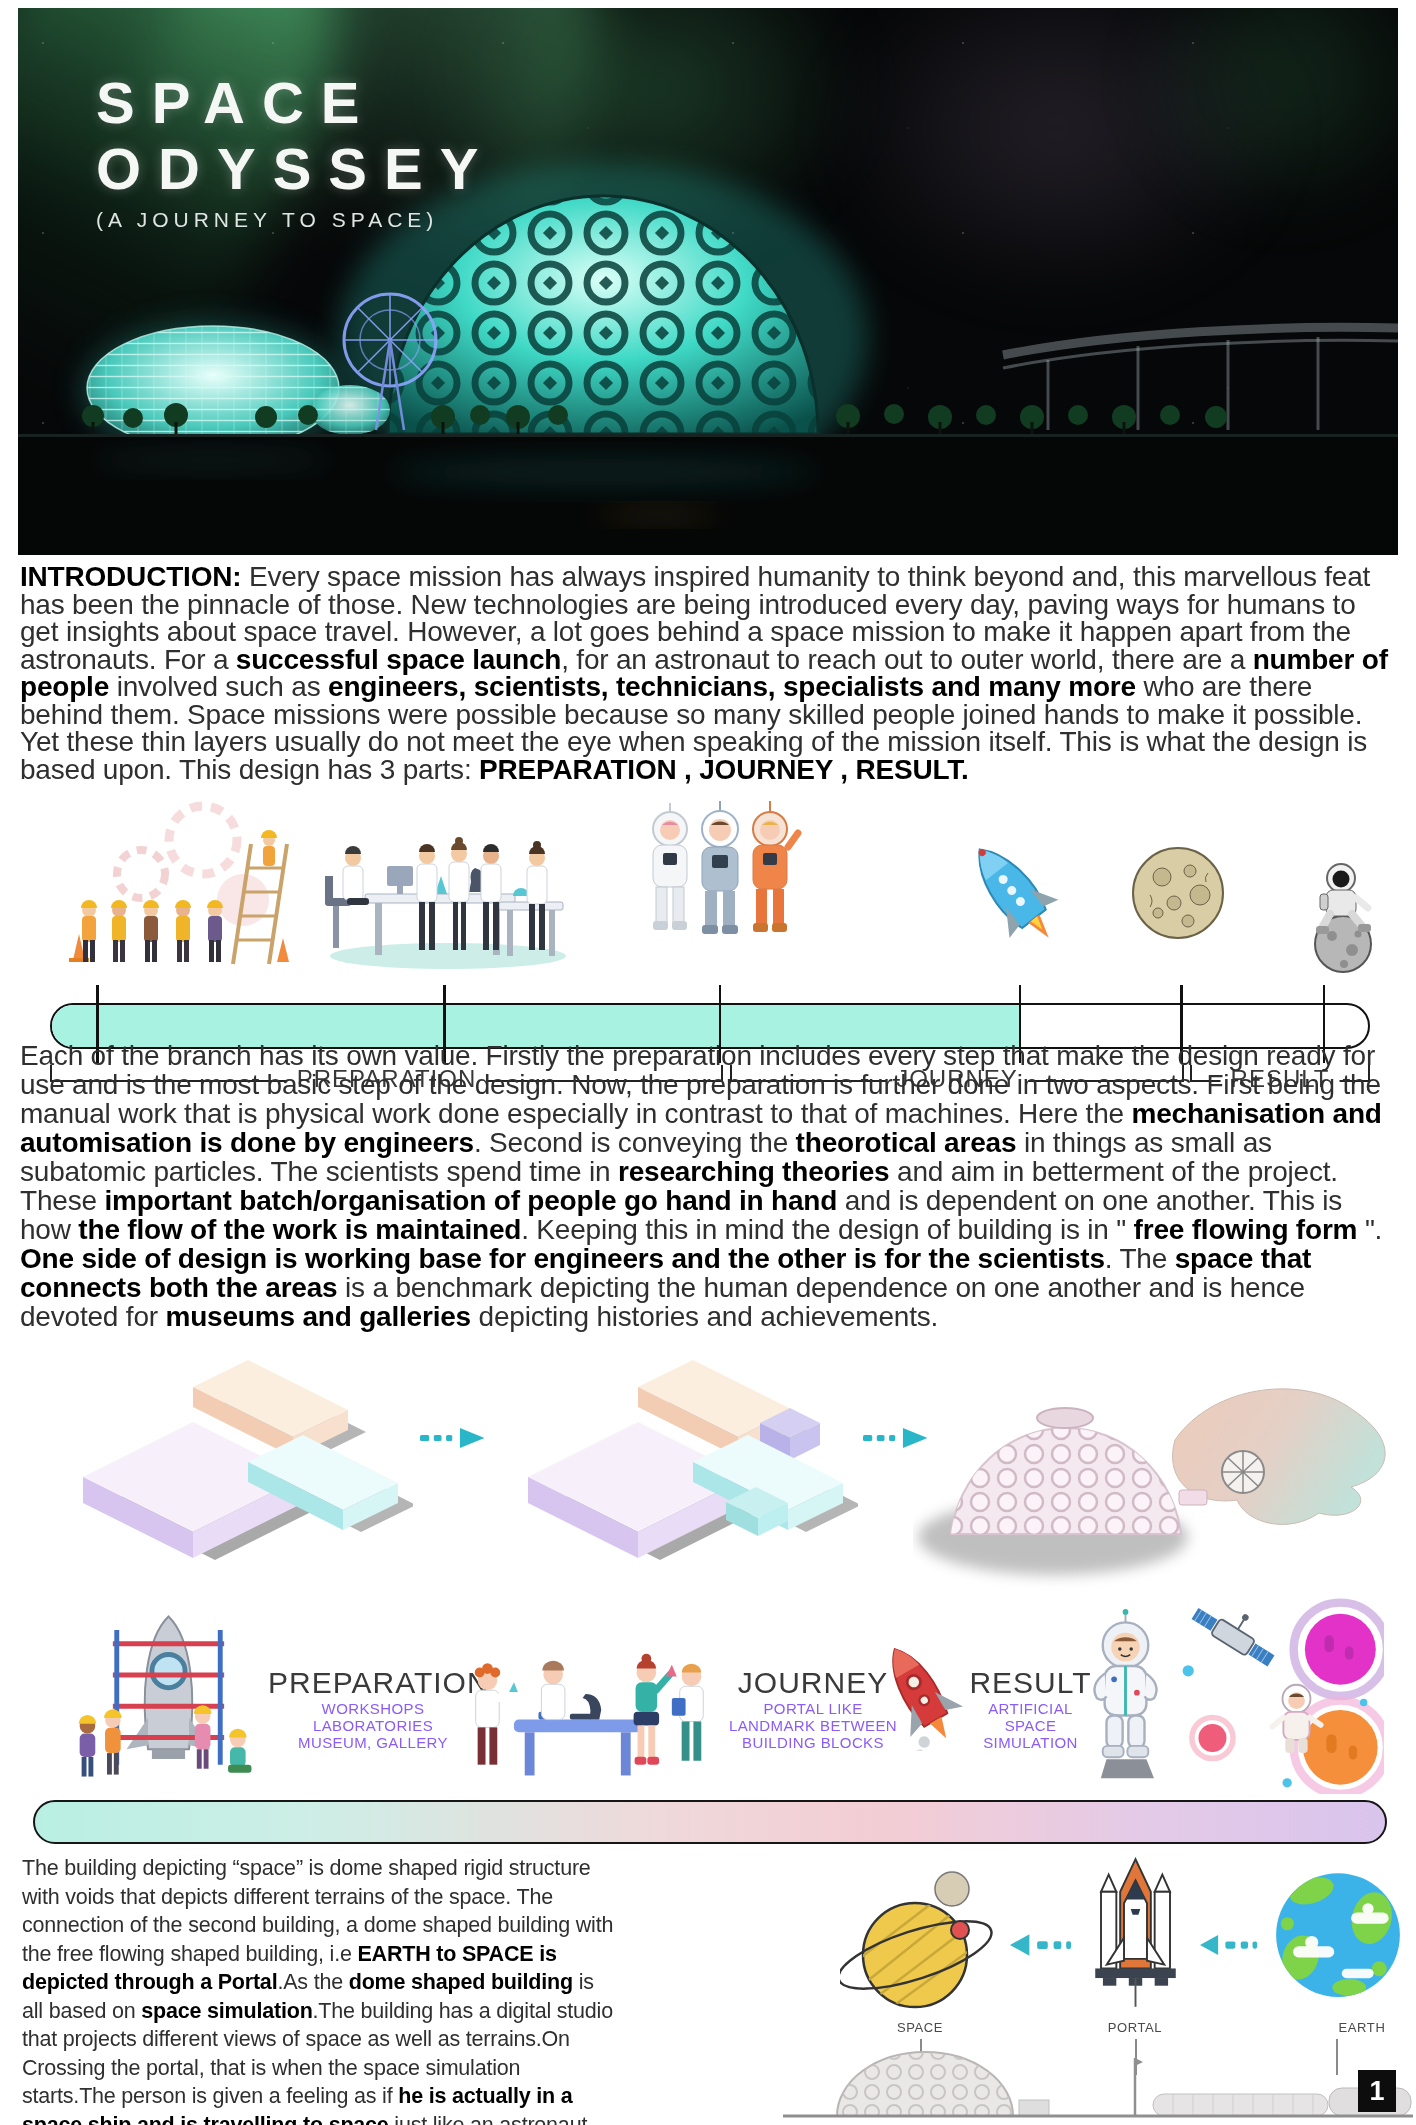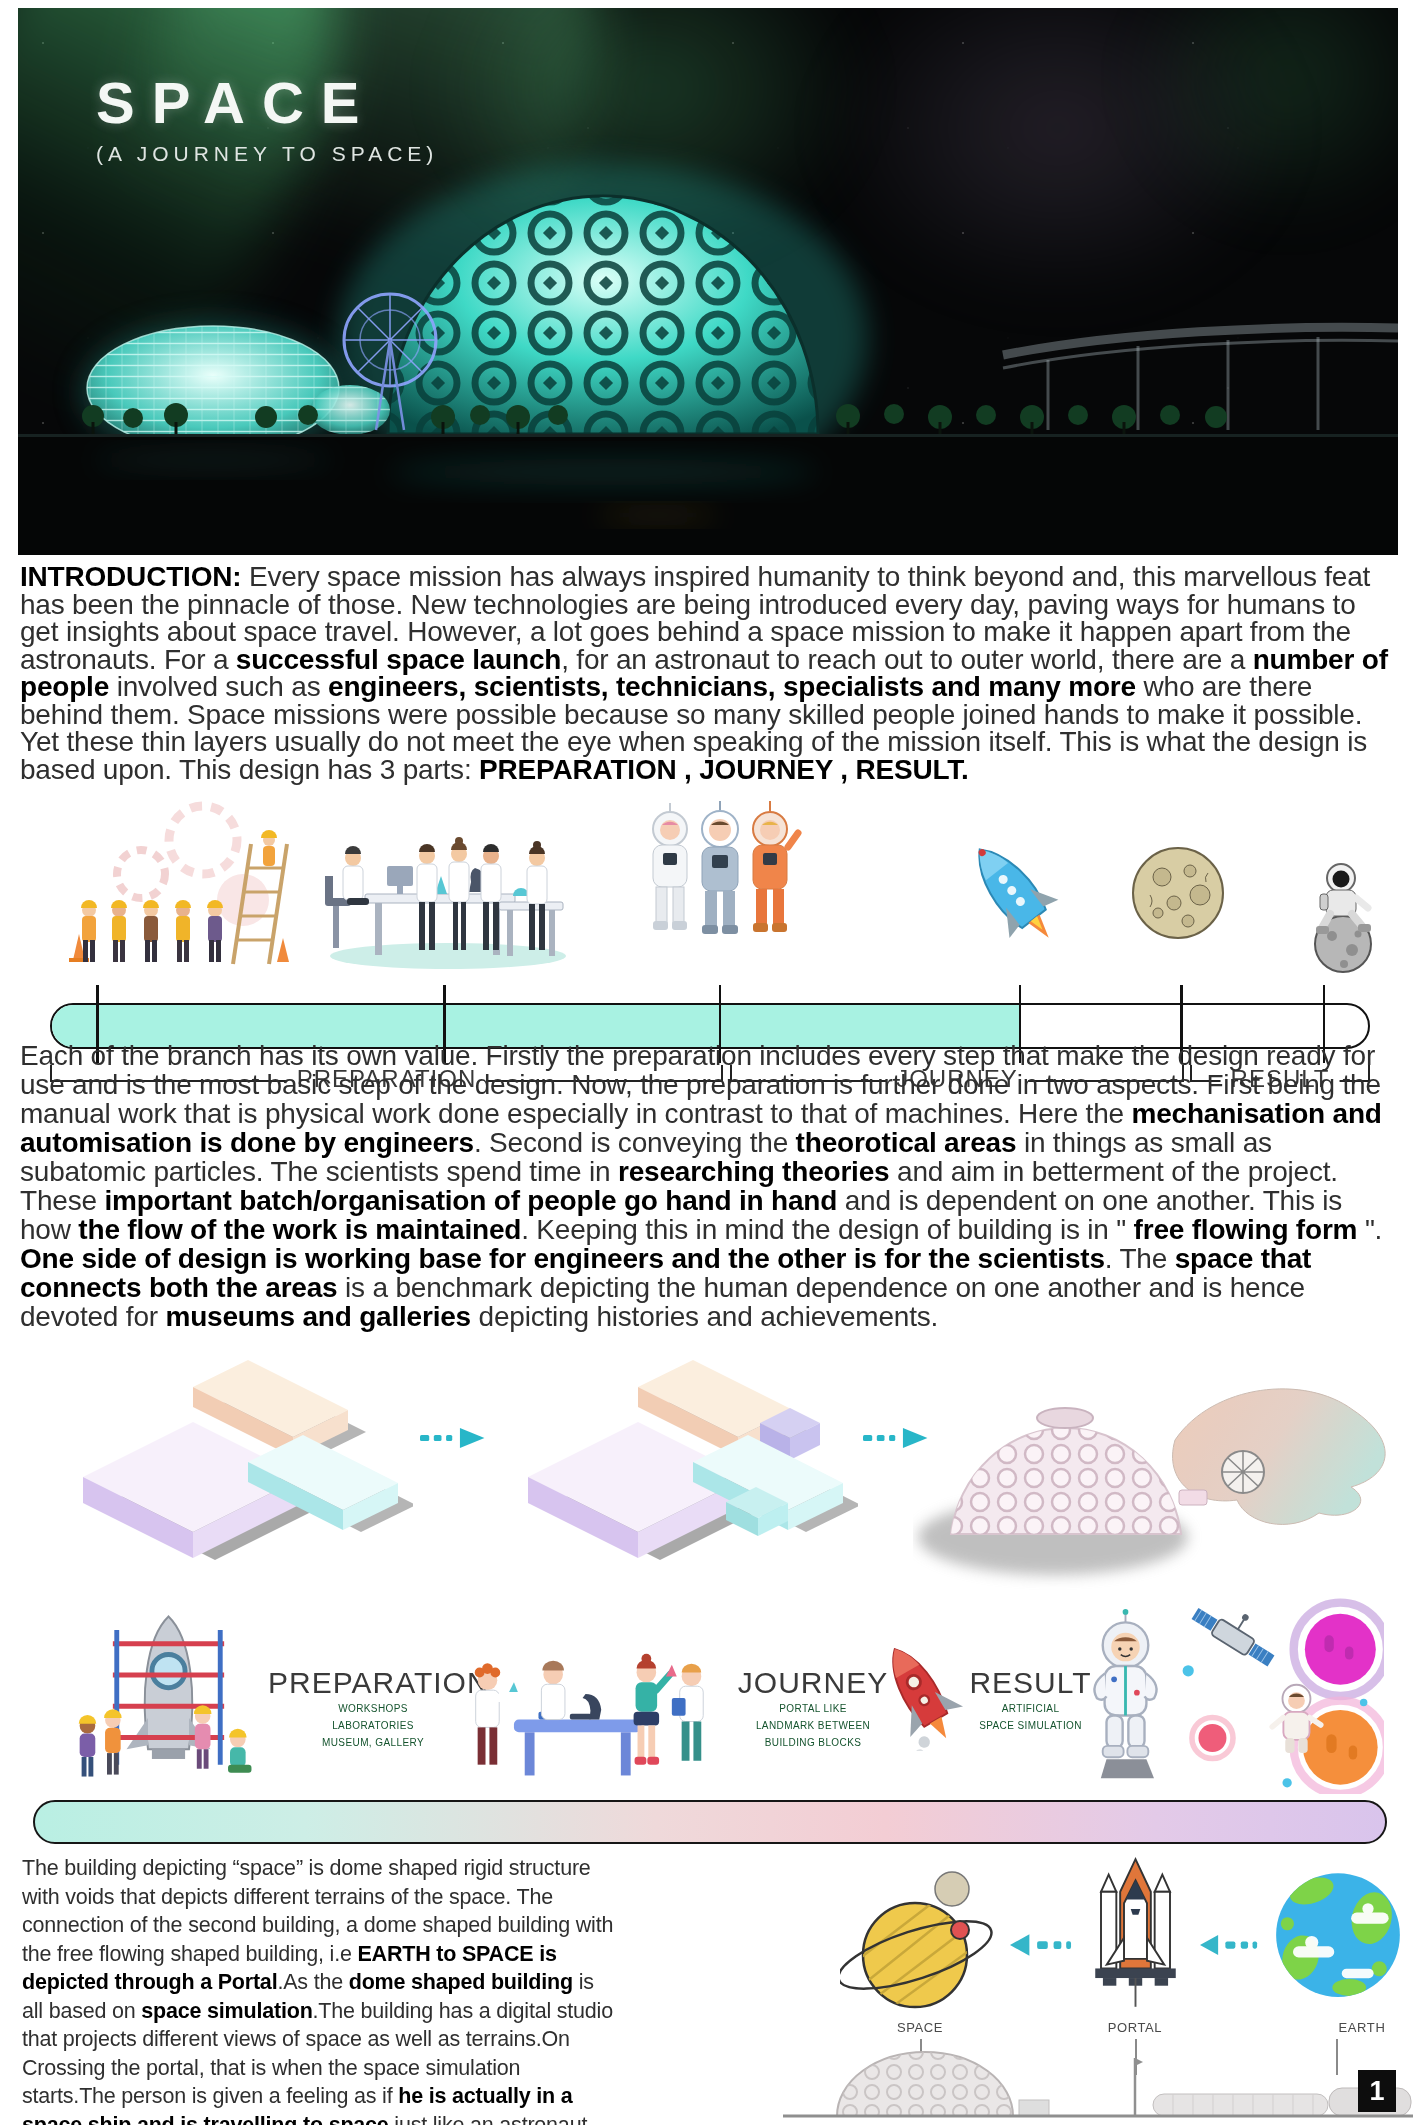--- a/index.html
+++ b/index.html
@@ -57,21 +57,21 @@
 
   
   .massing{position:absolute;top:1322px;left:18px;width:1380px;height:275px;}
   .massing svg,.massing .arr{position:absolute;}
 
   
   .phases-row{position:absolute;top:1598px;left:18px;width:1380px;height:196px;}
   .phases-row svg{position:absolute;}
   .phase-text{position:absolute;text-align:center;color:#3c3c3c;}
   .phase-title{font-size:30px;letter-spacing:1px;color:#3a3a3a;}
-  .phase-line{font-size:10px;line-height:17px;color:#14532d;letter-spacing:.4px;}
+  .phase-line{font-size:15px;line-height:17px;color:#8b5cf6;letter-spacing:.4px;}
 
   .grad-bar{position:absolute;top:1800px;left:33px;width:1350px;height:40px;border:2.5px solid #161616;border-radius:22px;
     background:linear-gradient(90deg,#b9efe3 0%,#cdeee6 20%,#efd9da 46%,#f3cdd4 63%,#e3cae8 83%,#d9c4ec 100%);}
 
   
   .bottom{position:absolute;top:1852px;left:18px;width:1380px;height:273px;}
   .bottom-para{position:absolute;left:4px;top:2px;width:594px;line-height:28.5px;font-size:21.5px;}
   .bottom svg{position:absolute;}
   .diag-label{position:absolute;top:168px;width:120px;text-align:center;font-size:13px;letter-spacing:.6px;color:#4a4a4a;}
   .leader{position:absolute;width:1.5px;background:#8a8a8a;top:187px;height:36px;}
@@ -177,20 +177,21 @@
         <rect x="0" y="426" width="1380" height="121" fill="#050606"></rect>
         <rect x="0" y="426" width="1380" height="3" fill="rgba(160,240,230,.12)"></rect>
         <ellipse cx="585" cy="464" rx="215" ry="14" fill="rgba(47,208,189,.14)" filter="url(#soft)"></ellipse>
         <ellipse cx="195" cy="452" rx="120" ry="9" fill="rgba(73,201,187,.12)" filter="url(#soft)"></ellipse>
         <ellipse cx="640" cy="507" rx="60" ry="6" fill="rgba(214,164,56,.18)" filter="url(#soft)"></ellipse>
       </g>
     </svg>
 
     <div class="hero-title-block">
       <div class="hero-title">SPACE</div>
+      <div class="hero-title">ODYSSEY</div>
       <div class="hero-sub">(A JOURNEY TO SPACE)</div>
     </div>
   </section>
 
   <section class="para intro"><b>INTRODUCTION: </b><span>Every space mission has always inspired humanity to think beyond and, this marvellous feat has been the pinnacle of those. New technologies are being introduced every day, paving ways for humans to get insights about space travel. However, a lot goes behind a space mission to make it happen apart from the astronauts. For a </span><b>successful space launch</b><span>, for an astronaut to reach out to outer world, there are a </span><b>number of people</b><span> involved such as </span><b>engineers, scientists, technicians, specialists and many more</b><span> who are there behind them. Space missions were possible because so many skilled people joined hands to make it possible. Yet these thin layers usually do not meet the eye when speaking of the mission itself. This is what the design is based upon. This design has 3 parts: </span><b>PREPARATION , JOURNEY , RESULT.</b></section>
 
   <section class="timeline">
     <div class="tl-figs">
 
       <svg style="left:37px" width="240" height="195" viewBox="0 0 240 195">

